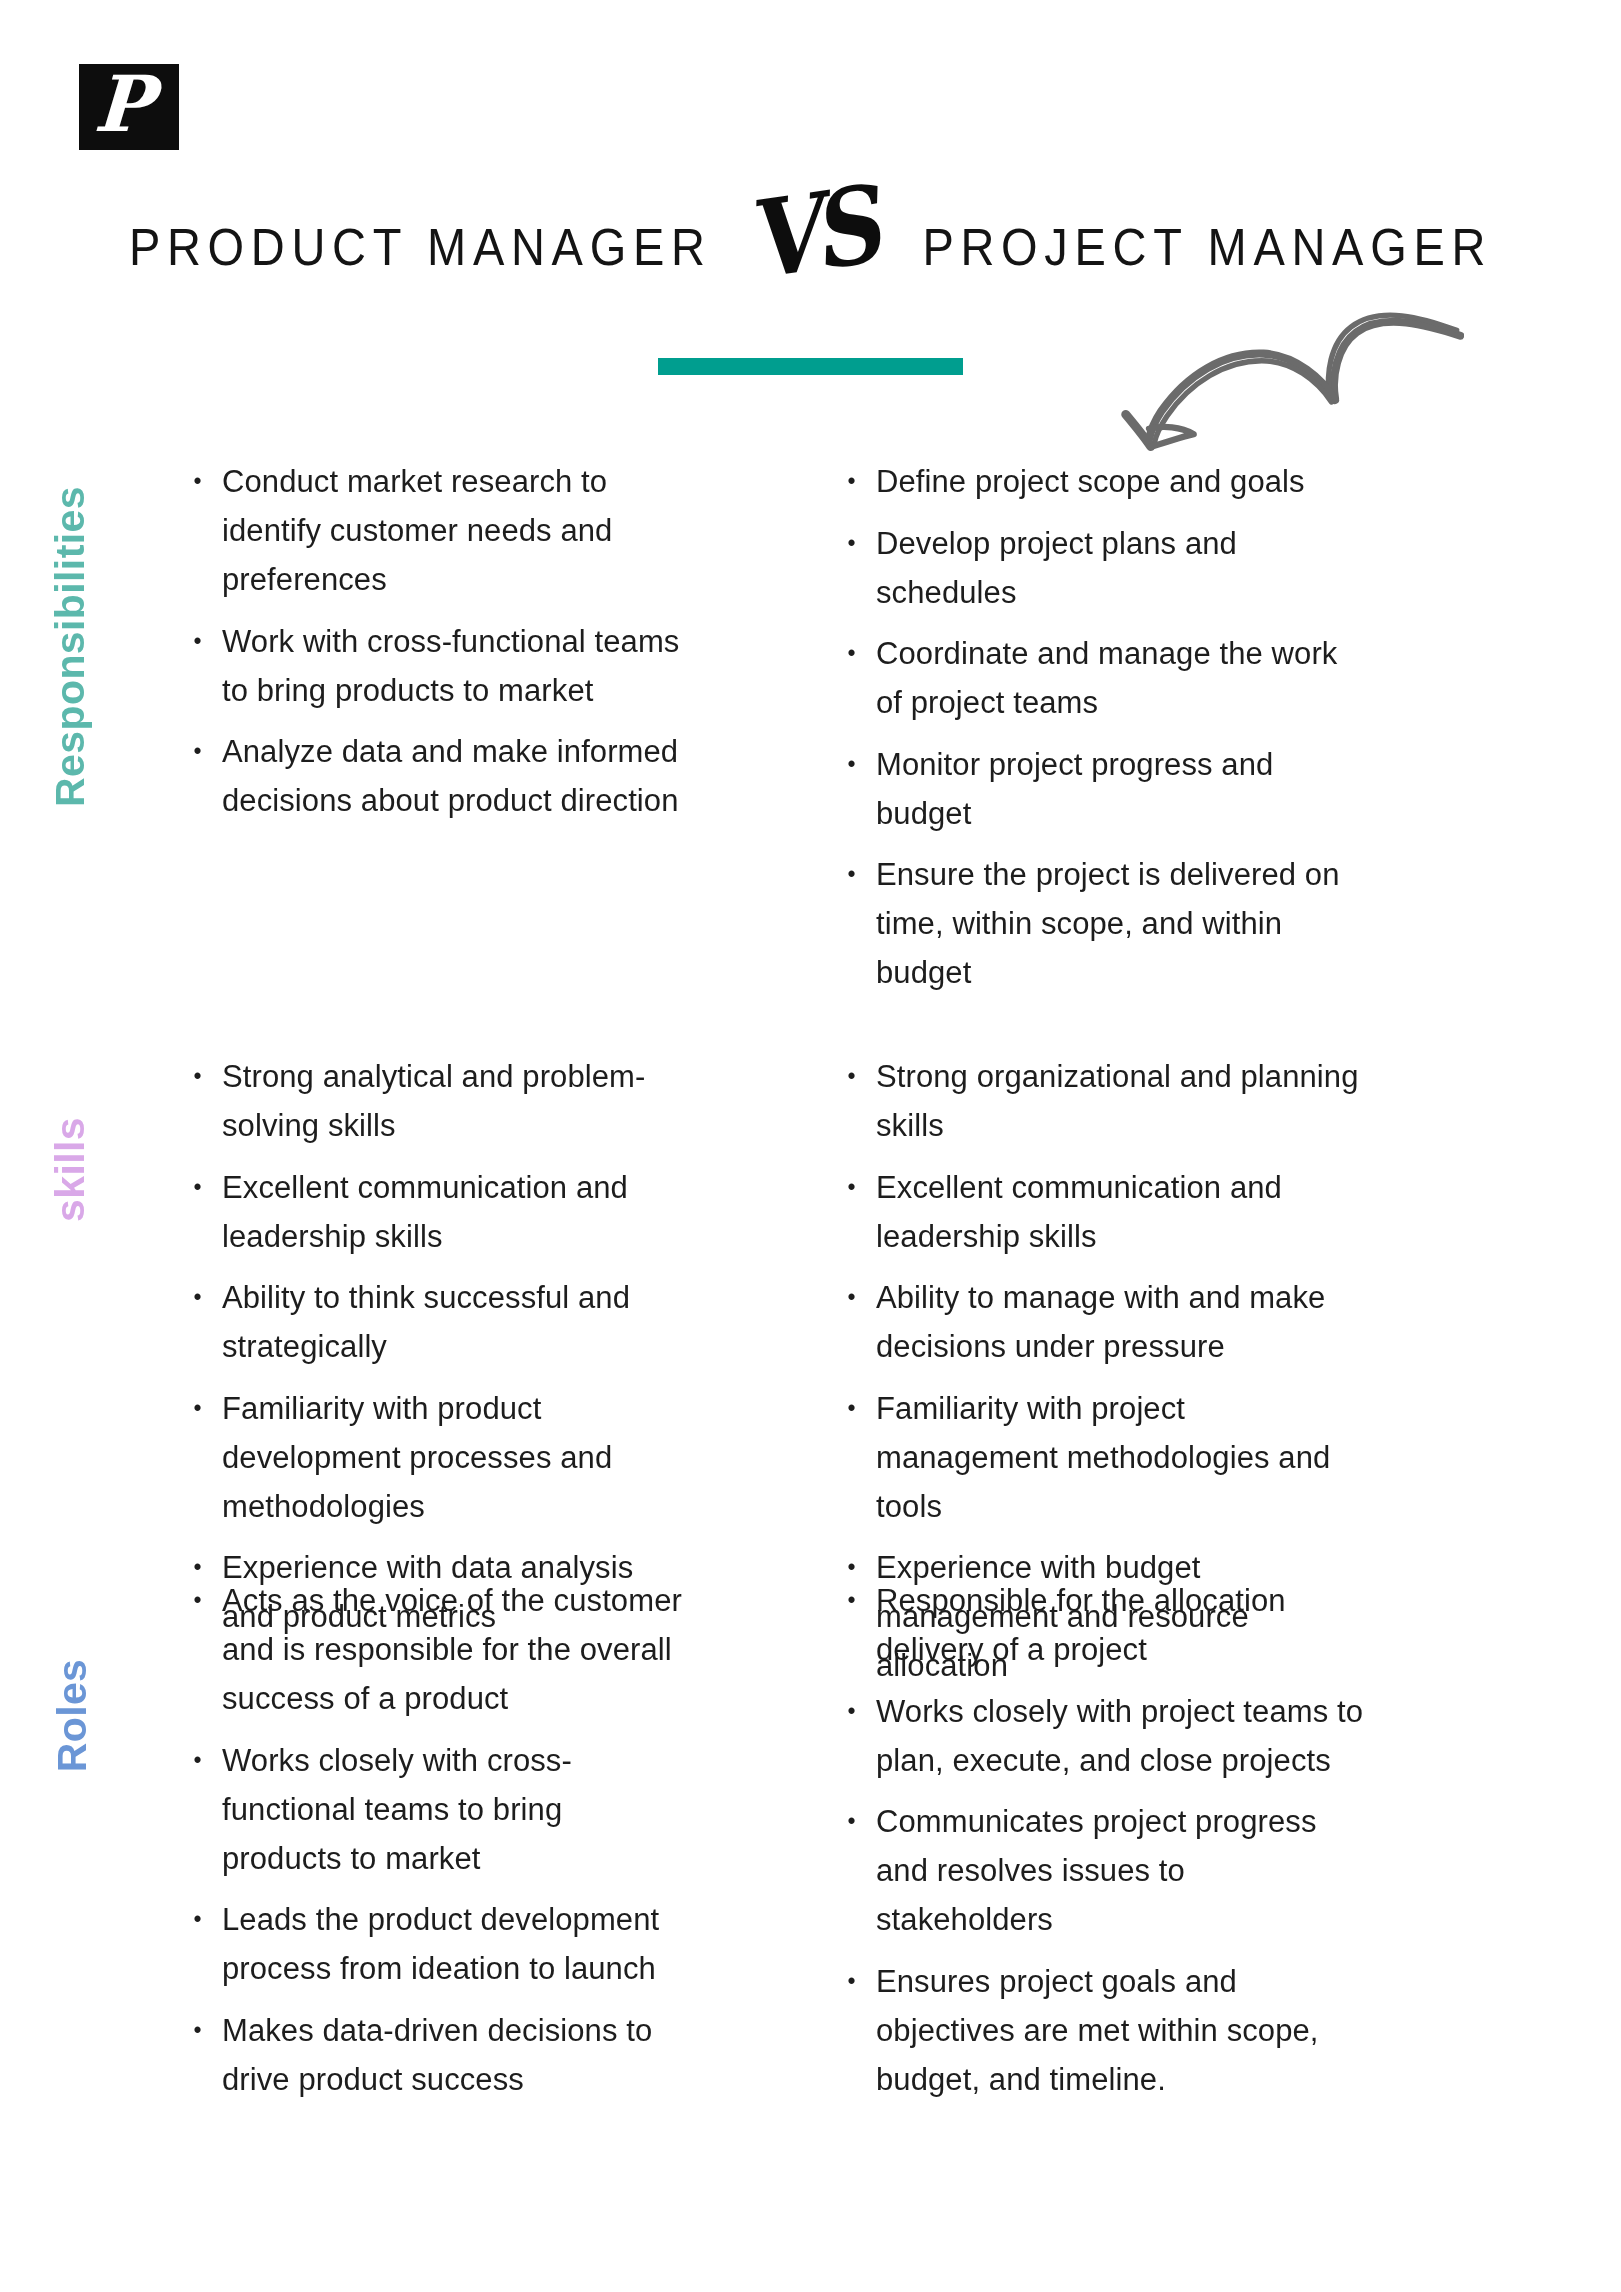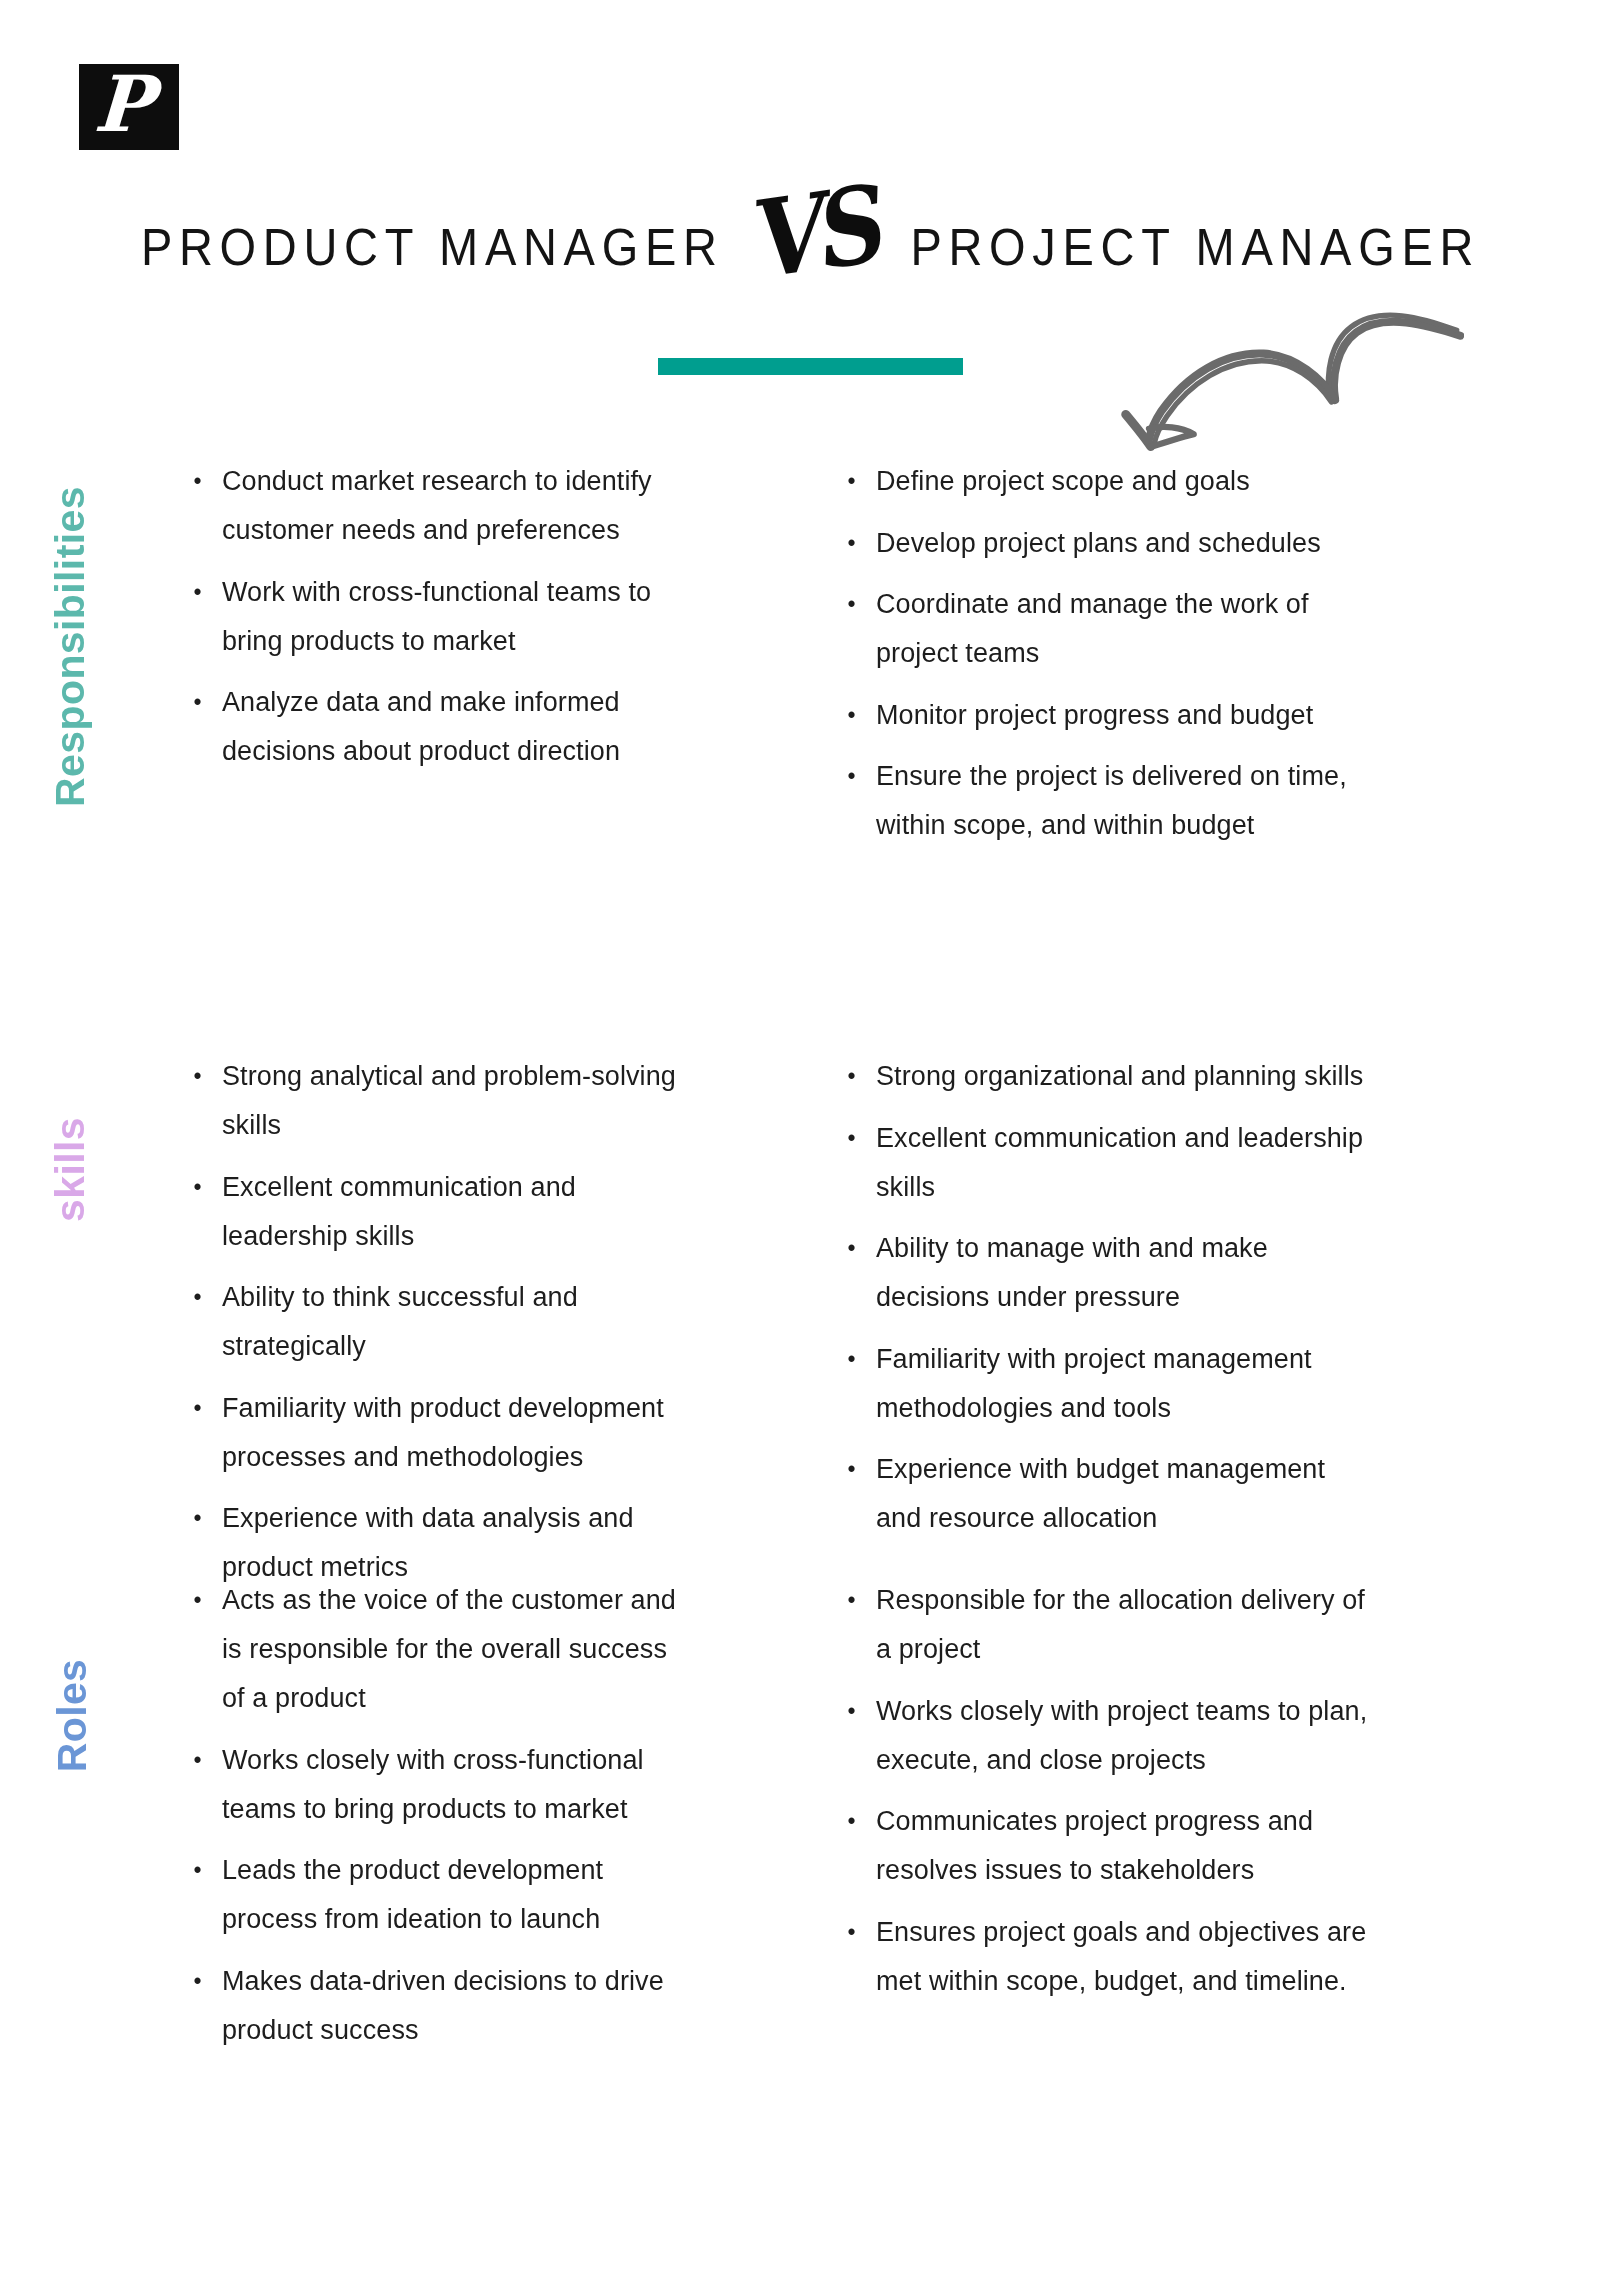--- a/index.html
+++ b/index.html
@@ -42,21 +42,21 @@
 
   
   .title-row {
     position: absolute;
     left: 0;
     top: 204px;
     width: 1621px;
     display: flex;
     align-items: center;
     justify-content: center;
-    gap: 0px;
+    gap: 12px;
   }
   .title-word {
     font-family: "Liberation Sans", sans-serif;
     font-weight: 300;
     font-size: 47px;
     letter-spacing: 6.7px;
     color: #141414;
     white-space: nowrap;
     transform: scaleY(1.12);
   }
@@ -149,21 +149,21 @@
     list-style: none;
     margin: 0;
     padding: 0;
   }
   ul.bullets li {
     position: relative;
     padding-left: 34px;
     margin: 0 0 12.5px 0;
     font-family: "Liberation Sans", sans-serif;
     font-weight: 300;
-    font-size: 27px;
+    font-size: 31px;
     line-height: 49px;
     color: #1d1d1d;
     letter-spacing: 0.1px;
   }
   ul.bullets li::before {
     content: "\2022";
     position: absolute;
     left: 5.4px;
     top: 0;
     font-size: 23px;

